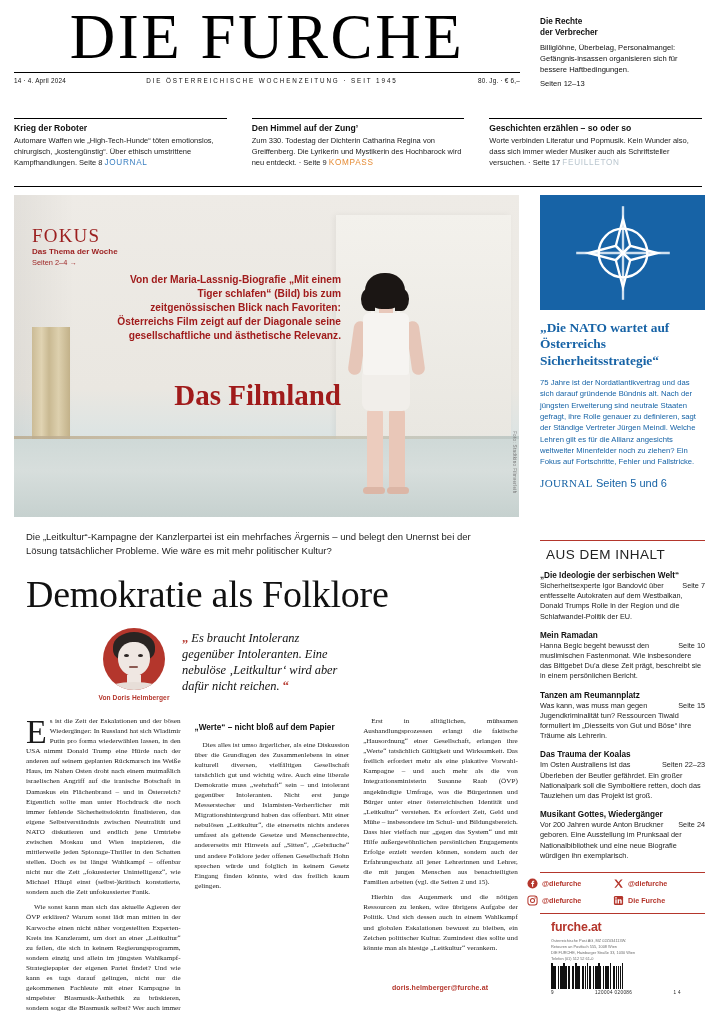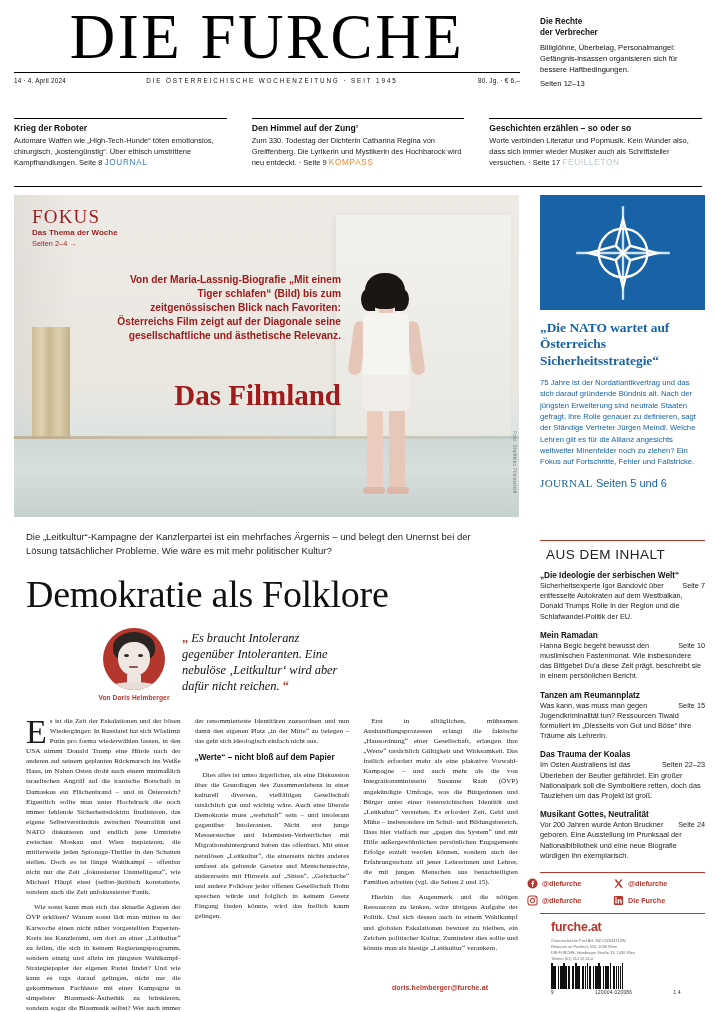--- a/index.html
+++ b/index.html
@@ -98,21 +98,21 @@
   .fig .strapR { position:absolute; left:50px; top:38px; width:3px; height:10px; background:#f6f4f1; }
   .fig .shorts { position:absolute; left:15px; top:98px; width:48px; height:40px; background:#f1eeea; border-radius:4px 4px 8px 8px; }
   .fig .armL { position:absolute; left:4px; top:48px; width:13px; height:54px; background:#e6c6b8; border-radius:8px; transform: rotate(8deg); }
   .fig .armR { position:absolute; left:62px; top:48px; width:13px; height:54px; background:#e6c6b8; border-radius:8px; transform: rotate(-8deg); }
   .fig .legL { position:absolute; left:20px; top:134px; width:16px; height:84px; background:#ecccbe; border-radius:6px 6px 4px 4px; }
   .fig .legR { position:absolute; left:42px; top:134px; width:16px; height:84px; background:#e9c7b8; border-radius:6px 6px 4px 4px; }
   .fig .footL { position:absolute; left:16px; top:214px; width:22px; height:7px; background:#dcb6a6; border-radius:4px; }
   .fig .footR { position:absolute; left:40px; top:214px; width:22px; height:7px; background:#dcb6a6; border-radius:4px; }
 
   .fokus-kicker { position: absolute; left: 18px; top: 12px; z-index: 5; }
-  .fokus-kicker .k1 { font-family:"Liberation Serif", serif; font-size: 19px; letter-spacing: 1.2px; color:#9b1f1f; line-height:1; }
+  .fokus-kicker .k1 { font-family:"Liberation Serif", serif; font-size: 19px; letter-spacing: 1.2px; color:#9b1f1f; line-height:1;margin-top:19px; }
   .fokus-kicker .k2 { font-size: 8px; font-weight:700; color:#9b1f1f; margin-top:2px; }
   .fokus-kicker .k3 { font-size: 7.4px; color:#9b1f1f; margin-top:2px; }
 
   .focus-lead {
     position: absolute; right: 178px; top: 78px; width: 228px; z-index: 5;
     text-align: right; font-size: 10.2px; font-weight: 700; line-height: 1.38; color: #a01b1b;
   }
   .focus-head {
     position: absolute; right: 178px; top: 185px; width: 232px; z-index: 5;
     text-align: right; font-family: "Liberation Serif", serif;
@@ -336,21 +336,20 @@
     <span>Es braucht Intoleranz gegenüber Intoleranten. Eine nebulöse ‚Leitkultur‘ wird aber dafür nicht reichen.</span>
     <span class="qm">“</span>
   </div>
 
   <div class="cols">
     <div class="col">
       <p class="dropcap">Es ist die Zeit der Eskalationen und der bösen Wiedergänger: In Russland hat sich Wladimir Putin pro forma wiederwählen lassen, in den USA nimmt Donald Trump eine Hürde nach der anderen auf seinem geplanten Rückmarsch ins Weiße Haus, im Nahen Osten droht nach einem mutmaßlich israelischen Angriff auf die iranische Botschaft in Damaskus ein Flächenbrand – und in Österreich? Eigentlich sollte man unter Hochdruck die noch immer fehlende Sicherheitsdoktrin finalisieren, das eigene Selbstverständnis zwischen Neutralität und NATO diskutieren und endlich jene Umtriebe zwischen Moskau und Wien inspizieren, die mittlerweile jeden Spionage-Thriller in den Schatten stellen. Doch es ist längst Wahlkampf – offenbar nicht nur die Zeit „fokussierter Unintelligenz“, wie Michael Häupl einst (selbst-)kritisch konstatierte, sondern auch die Zeit unfokussierter Fanik.</p>
       <p class="ni">Wie sonst kann man sich das aktuelle Agieren der ÖVP erklären? Warum sonst lädt man mitten in der Karwoche einen nicht näher vorgestellten Experten-Kreis ins Kanzleramt, um dort an einer „Leitkultur“ zu feilen, die sich in keinem Regierungsprogramm, sondern einzig und allein im jüngsten Wahlkampf-Strategiepapier der eigenen Partei findet? Und wie kann es tags darauf gelingen, nicht nur die gekommenen Fachleute mit einer Kampagne in simpelster Blasmusik-Ästhethik zu brüskieren, sondern sogar die Blasmusik selbst? Wer auch immer in der Partei auf die Idee verfiel, nach „Normalität“ und „Bar-geld“ nun mit „Leitkultur“ um Stimmen zu buhlen, sollte jedenfalls dringend seinen Kompass justieren: Diesen Begriff zuerst</p>
     </div>
     <div class="col">
-      <p>der renommierteste Identitären zuzuordnen und nun damit den eigenen Platz „in der Mitte“ zu belegen – das geht sich ideologisch einfach nicht aus.</p>
       <h2 class="subhead">„Werte“ – nicht bloß auf dem Papier</h2>
       <p class="ni">Dies alles ist umso ärgerlicher, als eine Diskussion über die Grundlagen des Zusammenlebens in einer kulturell diversen, vielfältigen Gesellschaft tatsächlich gut und wichtig wäre. Auch eine liberale Demokratie muss „wehrhaft“ sein – und intolerant gegenüber Intoleranten. Nicht erst junge Messerstecher und Islamisten-Verherrlicher mit Migrationshintergrund haben das offenbart. Mit einer nebulösen „Leitkultur“, die einerseits nichts anderes umfasst als geltende Gesetze und Menschenrechte, andererseits mit Hinweis auf „Sitten“, „Gebräuche“ und andere Folklore jeder offenen Gesellschaft Hohn sprechen würde und folglich in keinem Gesetz Eingang finden könnte, wird das freilich kaum gelingen.</p>
     </div>
     <div class="col">
       <p class="ni">Erst in alltäglichen, mühsamen Aushandlungsprozessen erlangt die faktische „Hausordnung“ einer Gesellschaft, erlangen ihre „Werte“ tatsächlich Gültigkeit und Wirksamkeit. Das freilich erfordert mehr als eine plakative Vorwahl-Kampagne – und auch mehr als die von Integrationsministerin Susanne Raab (ÖVP) angekündigte Umfrage, was die Bürgerinnen und Bürger unter einer österreichischen Identität und „Leitkultur“ verstehen. Es erfordert Zeit, Geld und Mühe – insbesondere im Schul- und Bildungsbereich. Dass hier vielfach nur „gegen das System“ und mit Hilfe außergewöhnlichen persönlichen Engagements Erfolge erzielt werden können, sondern auch der Erfahrungsschatz all jener Lehrerinnen und Lehrer, die mit jungen Menschen aus benachteiligten Familien arbeiten (vgl. die Seiten 2 und 15).</p>
       <p class="ni">Hierhin das Augenmerk und die nötigen Ressourcen zu lenken, wäre übrigens Aufgabe der Politik. Und sich dessen auch in einem Wahlkampf und globalen Eskalationen bewusst zu bleiben, ein Zeichen politischer Kultur. Zumindest dies sollte und könnte man als hiesige „Leitkultur“ verankern.</p>
     </div>
   </div>
   <div class="email">doris.helmberger@furche.at</div>
 
@@ -368,21 +367,21 @@
     </div>
     <div class="ix">
       <h4>Tanzen am Reumannplatz</h4>
       <p><span class="pg">Seite 15</span><span>Was kann, was muss man gegen Jugendkriminalität tun? Ressourcen Tiwald formuliert im „Diesseits von Gut und Böse“ ihre Träume als Lehrerin.</span></p>
     </div>
     <div class="ix">
       <h4>Das Trauma der Koalas</h4>
       <p><span class="pg">Seiten 22–23</span><span>Im Osten Australiens ist das Überleben der Beutler gefährdet. Ein großer Nationalpark soll die Symboltiere retten, doch das Tauziehen um das Projekt ist groß.</span></p>
     </div>
     <div class="ix">
-      <h4>Musikant Gottes, Neutralität</h4>
+      <h4>Musikant Gottes, Wiedergänger</h4>
       <p><span class="pg">Seite 24</span><span>Vor 200 Jahren wurde Anton Bruckner geboren. Eine Ausstellung im Prunksaal der Nationalbibliothek und eine neue Biografie würdigen ihn exemplarisch.</span></p>
     </div>
   </div>
 
   <div class="social-rule-top"></div>
   <div class="social">
     <div class="soc">
       <span class="ic">
         <svg width="11" height="11" viewBox="0 0 24 24">
             <circle cx="12" cy="12" r="11" fill="#b4362c"></circle>

